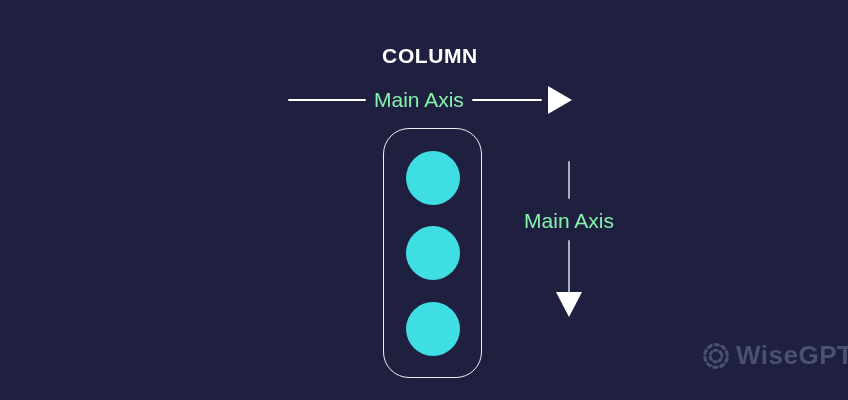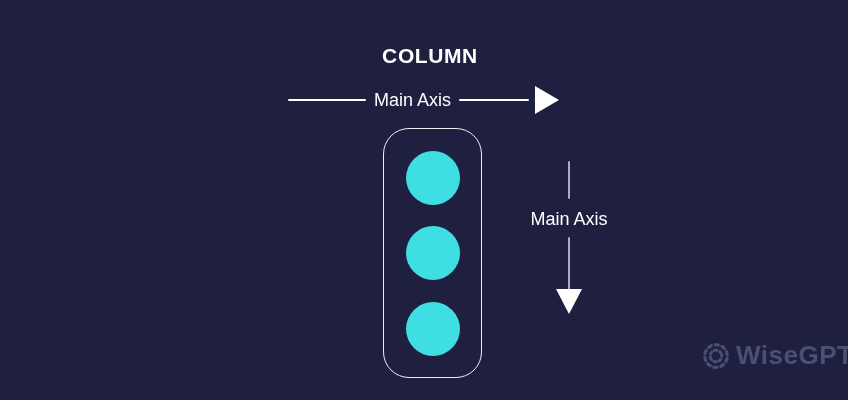--- a/index.html
+++ b/index.html
@@ -38,22 +38,22 @@
     left:288px; top:86px;
     height:28px;
     display:flex;
     align-items:center;
     gap:8px;
   }
   .h-line{height:2px;background:var(--color-arrow);border-radius:1px;}
   .h-line.seg1{width:78px;}
   .h-line.seg2{width:70px;}
   .axis-label{
-    color:#ffffff;
-    font-size:18px;
+    color:#86efac;
+    font-size:21px;
     font-weight:400;
     white-space:nowrap;
   }
   .tri-right{
     width:0;height:0;
     margin-left:-2px;
     border-top:14px solid transparent;
     border-bottom:14px solid transparent;
     border-left:24px solid var(--color-arrow);
   }

